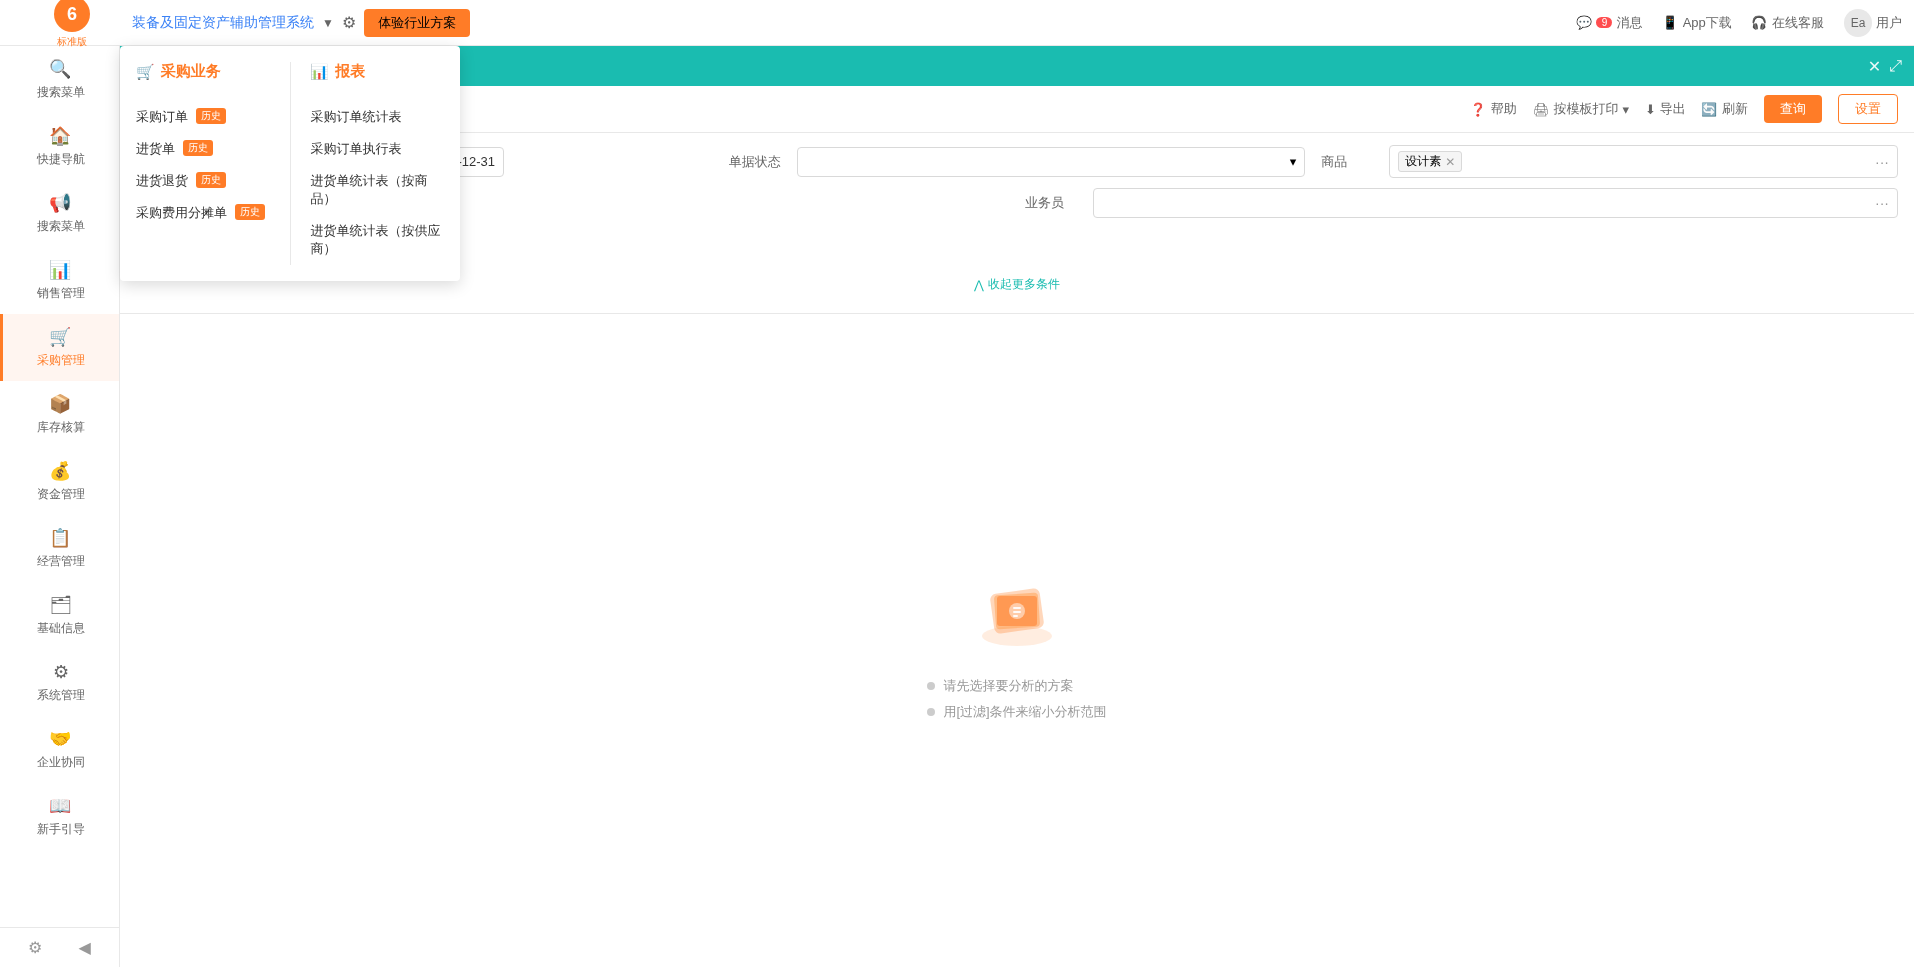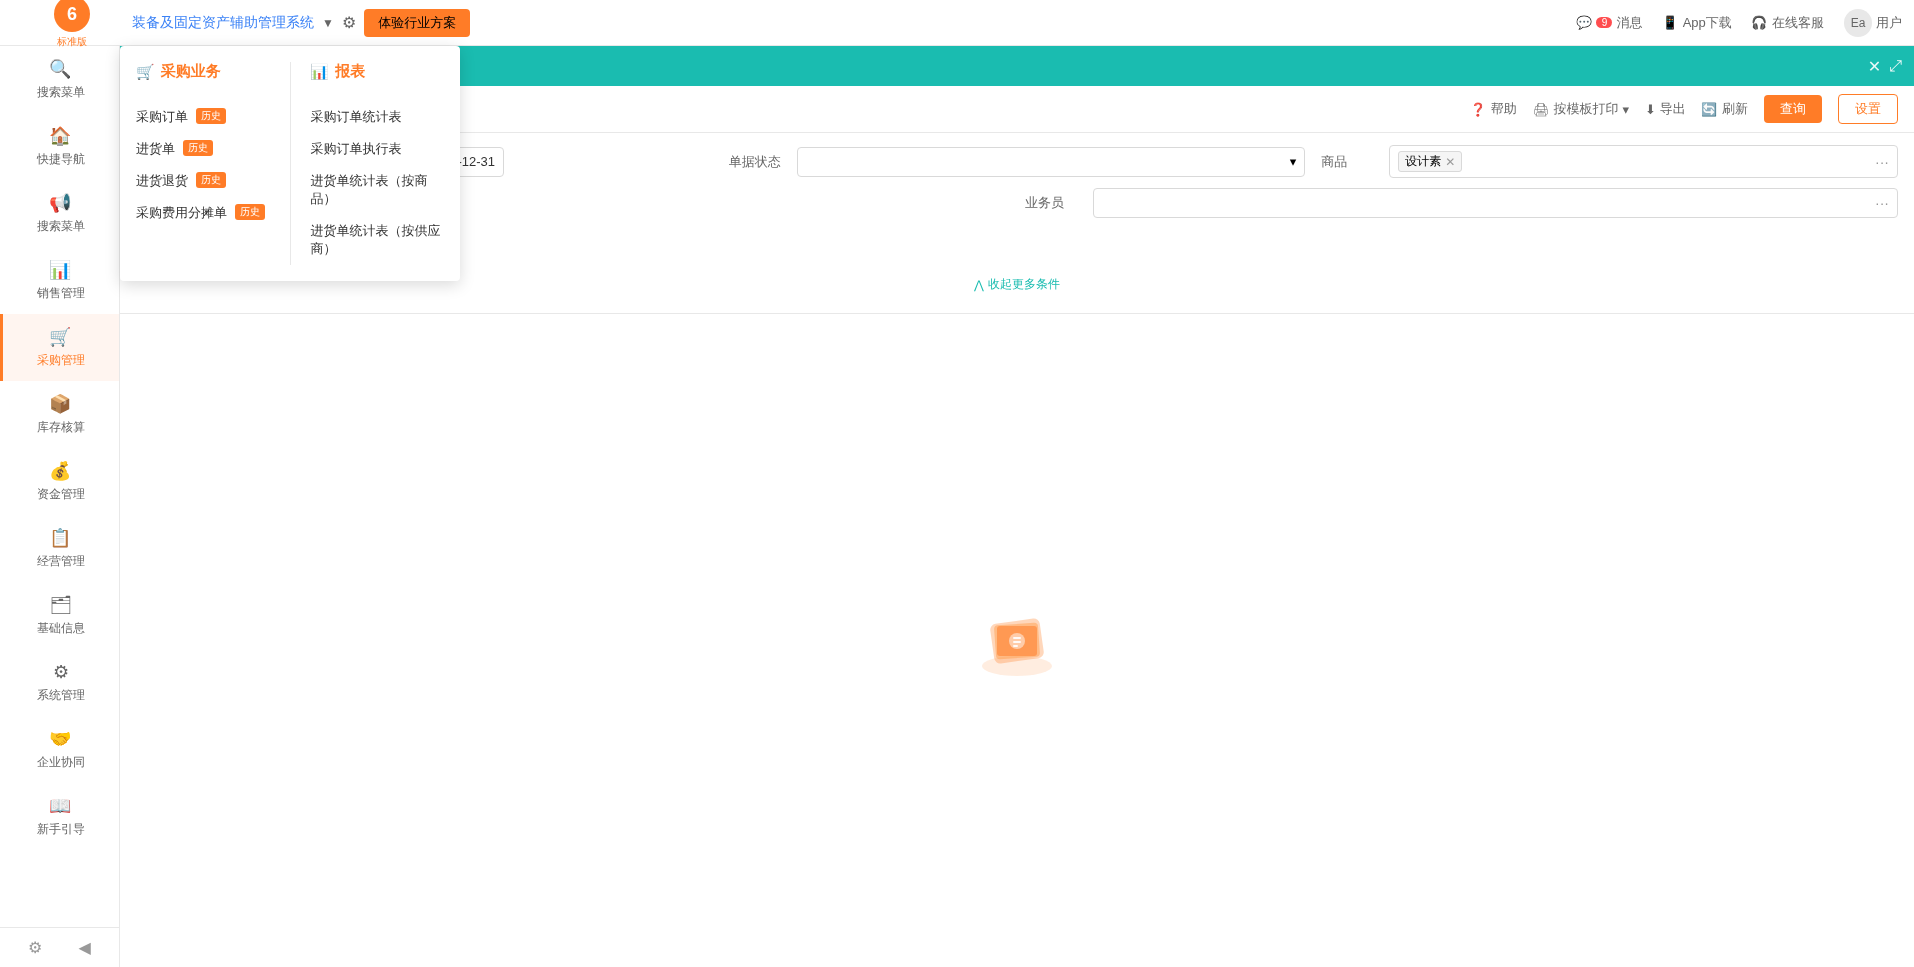--- a/index.html
+++ b/index.html
@@ -572,20 +572,30 @@
             <ellipse cx="50" cy="75" rx="35" ry="10" fill="rgba(255,165,100,0.2)"></ellipse>
             <rect x="25" y="30" width="50" height="40" rx="6" fill="rgba(255,140,60,0.35)" transform="rotate(-8,50,50)"></rect>
             <rect x="28" y="33" width="44" height="34" rx="4" fill="rgba(255,160,80,0.5)" transform="rotate(-4,50,50)"></rect>
             <rect x="30" y="35" width="40" height="30" rx="3" fill="rgba(255,130,50,0.6)"></rect>
             <circle cx="50" cy="50" r="8" fill="rgba(255,255,255,0.5)"></circle>
             <rect x="46" y="46" width="8" height="2" rx="1" fill="rgba(255,255,255,0.9)"></rect>
             <rect x="46" y="50" width="8" height="2" rx="1" fill="rgba(255,255,255,0.9)"></rect>
             <rect x="46" y="54" width="5" height="2" rx="1" fill="rgba(255,255,255,0.9)"></rect>
           </svg>
         </div>
+        <div class="empty-text">
+          <div class="empty-text-item">
+            <span class="dot"></span>
+            <span>请先选择要分析的方案</span>
+          </div>
+          <div class="empty-text-item">
+            <span class="dot"></span>
+            <span>用[过滤]条件来缩小分析范围</span>
+          </div>
+        </div>
       </div>
 
     </div>
   </div>
 </div>
 
 <div class="dropdown-menu">
   <div class="dropdown-col">
     <div class="dropdown-col-title">
       <span>🛒</span>

